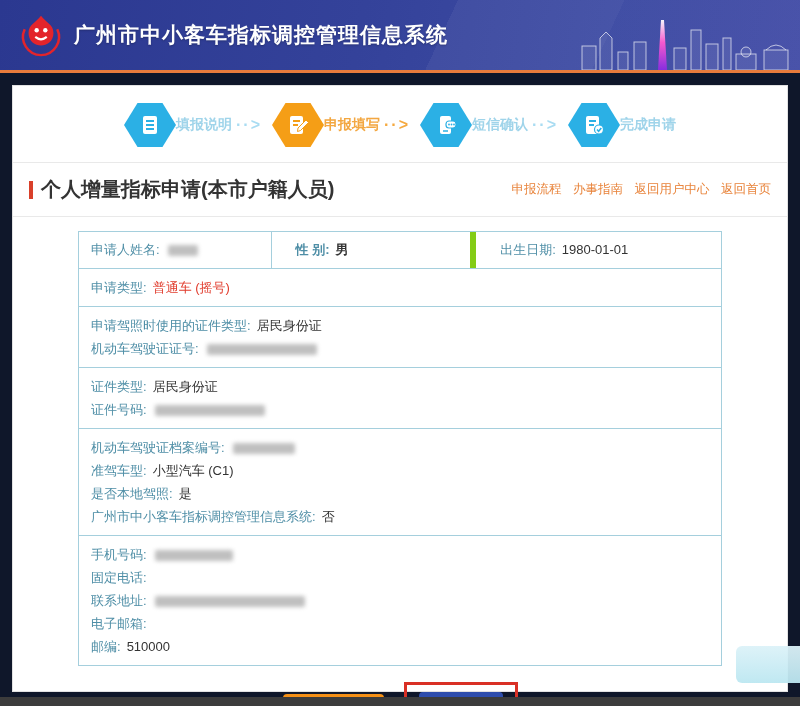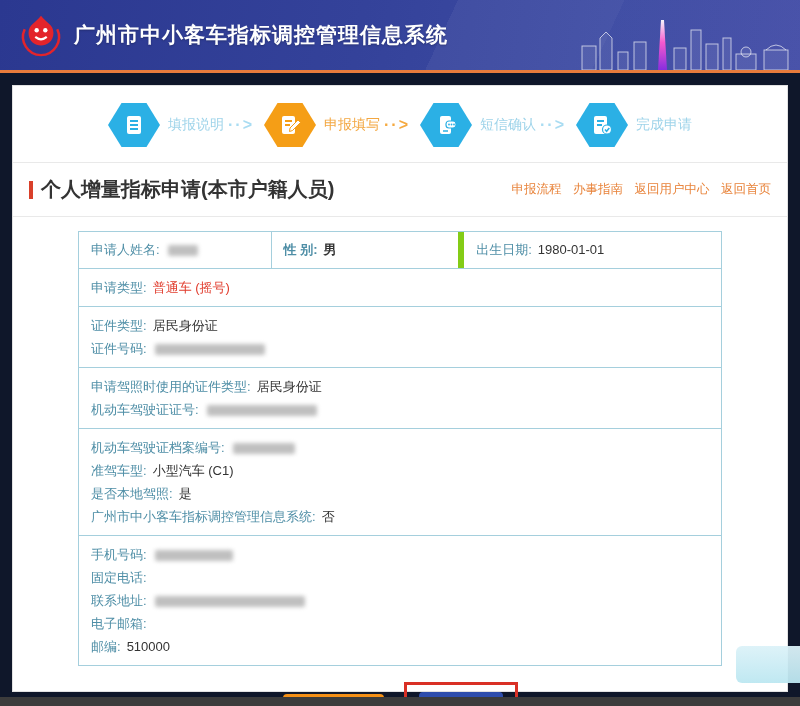--- a/index.html
+++ b/index.html
@@ -31,41 +31,41 @@
 
   
   .steps { display:flex; align-items:center; justify-content:center; padding:16px 0 14px; }
   .step { display:flex; align-items:center; }
   .hex {
     width:52px; height:46px; display:flex; align-items:center; justify-content:center;
     clip-path:polygon(26% 2%, 74% 2%, 100% 50%, 74% 98%, 26% 98%, 0 50%);
   }
   .step-blue .hex { background:#2bb0e5; }
   .step-orange .hex { background:#f59e16; }
-  .step-label { margin-left:8px; font-size:14px; }
+  .step-label { font-size:14px;font-weight:bold; }
   .step-blue .step-label { color:#9fd4ea; }
   .step-orange .step-label { color:#f3a741; }
   .arrow { font-size:16px; font-weight:bold; letter-spacing:2px; margin:0 10px 0 4px; }
   .arrow-blue { color:#a9dcf2; }
   .arrow-orange { color:#f5a93f; }
   .ink-blue { stroke:#2bb0e5; }
   .ink-orange { stroke:#f59e16; }
   .fill-blue { fill:#2bb0e5; }
 
   
   .title-row { display:flex; justify-content:space-between; align-items:center; padding:13px 16px; }
   .title-left { display:flex; align-items:center; }
   .red-bar { width:4px; height:18px; background:#d9402a; margin-right:8px; }
   .page-title { font-size:20px; font-weight:bold; color:#333; }
   .nav-links { font-size:12.5px; }
   .nav-links span { color:#e8833a; margin-left:8px; cursor:pointer; }
 
   
   .info-table { width:644px; margin:14px auto 0; border:1px solid #a5cfdd; font-size:13px; }
-  .t-row { border-top:1px solid #a5cfdd; padding:7px 12px; }
+  .t-row { border-top:1px solid #a5cfdd; padding:7px 12px;gap:12px; }
   .t-row:first-child { border-top:none; padding:0; display:flex; }
   .t-cell { padding:7px 12px; line-height:22px; }
   .t-cell.c1 { width:30%; border-right:1px solid #a5cfdd; }
   .t-cell.c2 { width:30%; border-right:6px solid #84cc16;font-weight:bold; }
   .t-cell.c3 { flex:1; }
   .line { line-height:23px; }
   .lbl { color:#4e8ea6; }
   .val { color:#333; margin-left:6px; }
   .val-red { color:#e0392a; margin-left:6px; }
   .mask { display:inline-block; height:11px; background:#bfbfbf; filter:blur(2px); border-radius:2px; vertical-align:middle; margin-left:8px; }
@@ -218,33 +218,33 @@
       </div>
 
       <div class="t-row">
         <div class="line">
           <span class="lbl">申请类型:</span><span class="val-red">普通车 (摇号)</span>
         </div>
       </div>
 
       <div class="t-row">
         <div class="line">
+          <span class="lbl">申请驾照时使用的证件类型:</span><span class="val">居民身份证</span>
+        </div>
+        <div class="line">
+          <span class="lbl">机动车驾驶证证号:</span><span class="mask m-licno"></span>
+        </div>
+      </div>
+
+      <div class="t-row">
+        <div class="line">
           <span class="lbl">证件类型:</span><span class="val">居民身份证</span>
         </div>
         <div class="line">
           <span class="lbl">证件号码:</span><span class="mask m-idno"></span>
-        </div>
-      </div>
-
-      <div class="t-row">
-        <div class="line">
-          <span class="lbl">申请驾照时使用的证件类型:</span><span class="val">居民身份证</span>
-        </div>
-        <div class="line">
-          <span class="lbl">机动车驾驶证证号:</span><span class="mask m-licno"></span>
         </div>
       </div>
 
       <div class="t-row">
         <div class="line">
           <span class="lbl">机动车驾驶证档案编号:</span><span class="mask m-fileno"></span>
         </div>
         <div class="line">
           <span class="lbl">准驾车型:</span><span class="val">小型汽车 (C1)</span>
         </div>

